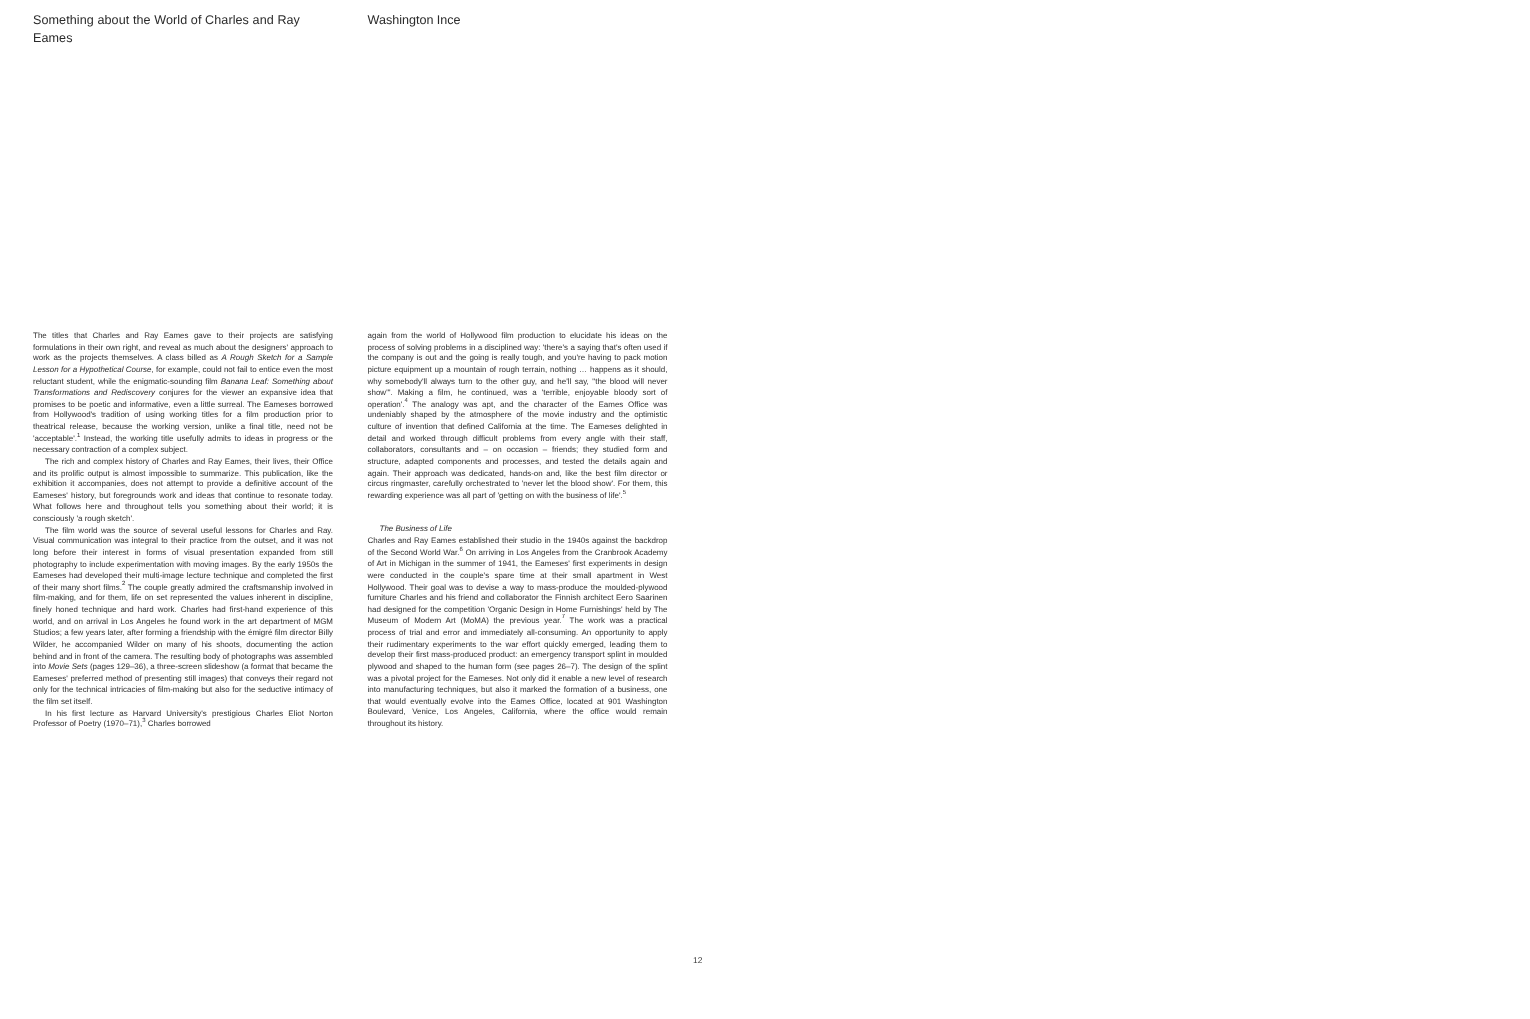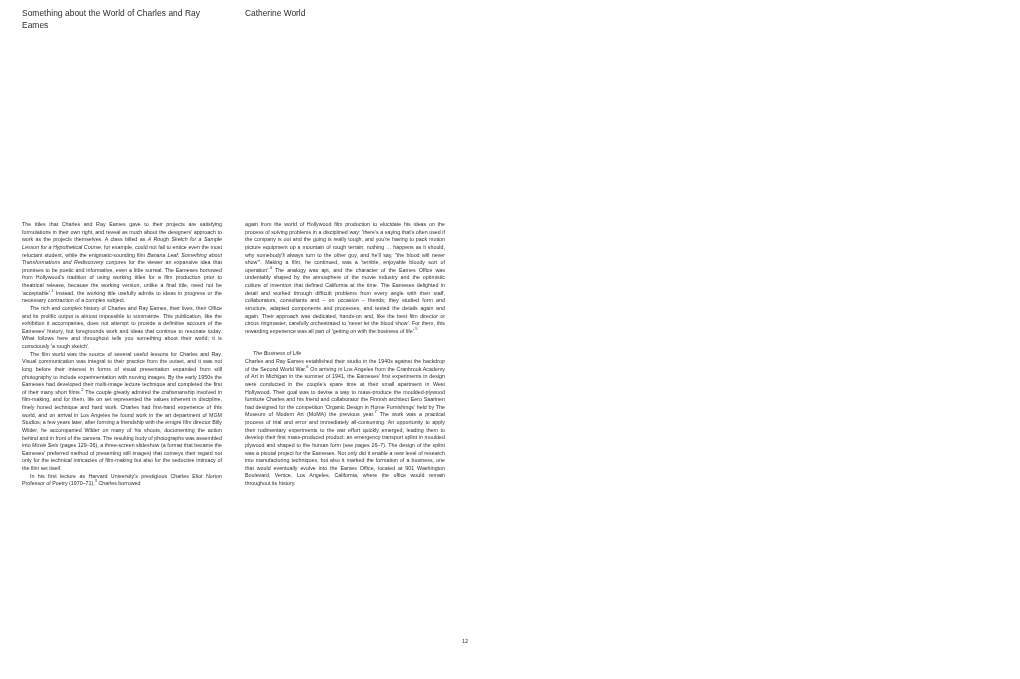--- a/index.html
+++ b/index.html
@@ -92,21 +92,21 @@
   #folio-left  { left: 462px; top: 638px; }
 </style>
 </head>
 <body>
 
 <div class="spread">
 
   <div class="page-left">
 
     <div class="article-title">Something about the World of Charles and Ray Eames</div>
-    <div class="author-name">Catherine World</div>
+    <div class="author-name">Washington Ince</div>
 
     <div class="col" id="col-l1">
         <p class="">The titles that Charles and Ray Eames gave to their projects are satisfying formulations in their own right, and reveal as much about the designers' approach to work as the projects themselves. A class billed as <i>A Rough Sketch for a Sample Lesson for a Hypothetical Course</i>, for example, could not fail to entice even the most reluctant student, while the enigmatic-sounding film <i>Banana Leaf: Something about Transformations and Rediscovery</i> conjures for the viewer an expansive idea that promises to be poetic and informative, even a little surreal. The Eameses borrowed from Hollywood's tradition of using working titles for a film production prior to theatrical release, because the working version, unlike a final title, need not be 'acceptable'.<sup>1</sup> Instead, the working title usefully admits to ideas in progress or the necessary contraction of a complex subject.</p>
         <p class="indent">The rich and complex history of Charles and Ray Eames, their lives, their Office and its prolific output is almost impossible to summarize. This publication, like the exhibition it accompanies, does not attempt to provide a definitive account of the Eameses' history, but foregrounds work and ideas that continue to resonate today. What follows here and throughout tells you something about their world; it is consciously 'a rough sketch'.</p>
         <p class="indent">The film world was the source of several useful lessons for Charles and Ray. Visual communication was integral to their practice from the outset, and it was not long before their interest in forms of visual presentation expanded from still photography to include experimentation with moving images. By the early 1950s the Eameses had developed their multi-image lecture technique and completed the first of their many short films.<sup>2</sup> The couple greatly admired the craftsmanship involved in film-making, and for them, life on set represented the values inherent in discipline, finely honed technique and hard work. Charles had first-hand experience of this world, and on arrival in Los Angeles he found work in the art department of MGM Studios; a few years later, after forming a friendship with the émigré film director Billy Wilder, he accompanied Wilder on many of his shoots, documenting the action behind and in front of the camera. The resulting body of photographs was assembled into <i>Movie Sets</i> (pages 129–36), a three-screen slideshow (a format that became the Eameses' preferred method of presenting still images) that conveys their regard not only for the technical intricacies of film-making but also for the seductive intimacy of the film set itself.</p>
         <p class="indent">In his first lecture as Harvard University's prestigious Charles Eliot Norton Professor of Poetry (1970–71),<sup>3</sup> Charles borrowed</p>
       </div>
     <div class="col" id="col-l2">
         <p class="">again from the world of Hollywood film production to elucidate his ideas on the process of solving problems in a disciplined way: 'there's a saying that's often used if the company is out and the going is really tough, and you're having to pack motion picture equipment up a mountain of rough terrain, nothing … happens as it should, why somebody'll always turn to the other guy, and he'll say, "the blood will never show"'. Making a film, he continued, was a 'terrible, enjoyable bloody sort of operation'.<sup>4</sup> The analogy was apt, and the character of the Eames Office was undeniably shaped by the atmosphere of the movie industry and the optimistic culture of invention that defined California at the time. The Eameses delighted in detail and worked through difficult problems from every angle with their staff, collaborators, consultants and – on occasion – friends; they studied form and structure, adapted components and processes, and tested the details again and again. Their approach was dedicated, hands-on and, like the best film director or circus ringmaster, carefully orchestrated to 'never let the blood show'. For them, this rewarding experience was all part of 'getting on with the business of life'.<sup>5</sup></p>
         <p class="sub">The Business of Life</p>

